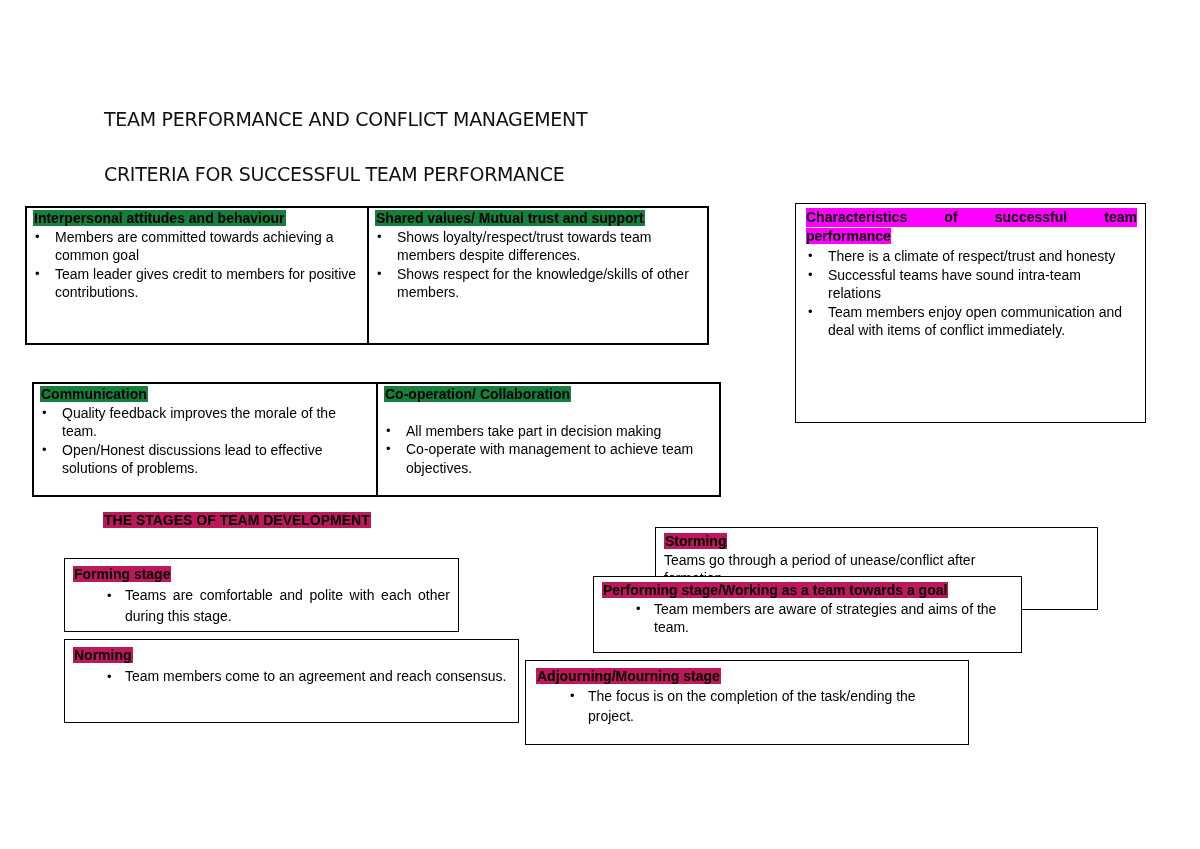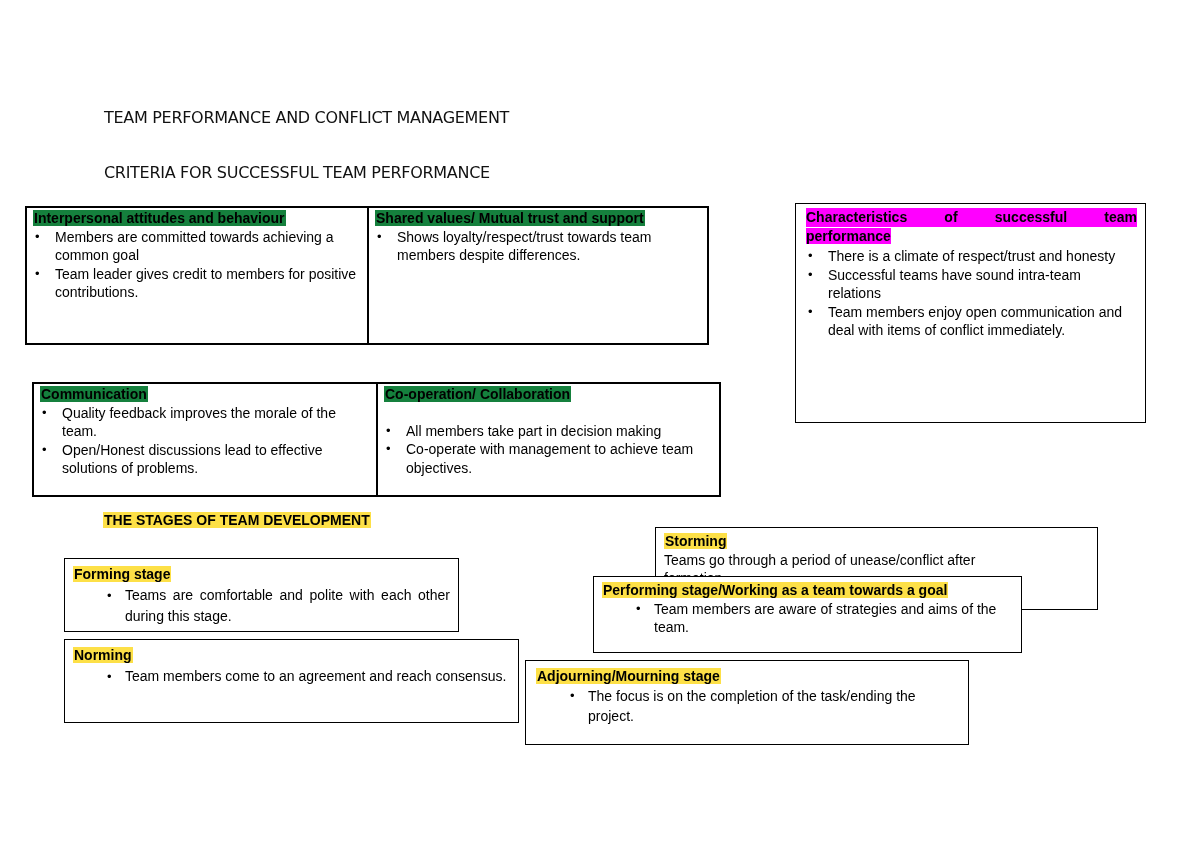--- a/index.html
+++ b/index.html
@@ -2,35 +2,35 @@
 <html><head>
 <meta charset="utf-8">
 <style>
   html, body { margin: 0; padding: 0; }
   body {
     width: 1200px; height: 849px; background: #ffffff; position: relative;
     overflow: hidden; font-family: "Liberation Sans", sans-serif; color: #000;
   }
   .title {
     position: absolute; left: 104px; font-family: "DejaVu Sans", sans-serif;
-    font-size: 16px; font-weight: normal; letter-spacing: -0.3px; color: #111;
+    font-size: 19px; font-weight: normal; letter-spacing: -0.3px; color: #111;
     white-space: nowrap;
   }
   .box {
     position: absolute; box-sizing: border-box; border: 2px solid #000; background: #fff;
   }
   .box.thin { border-width: 1.5px; }
   .cell {
     position: absolute; top: 0; bottom: 0; box-sizing: border-box; padding: 1px 6px;
     font-size: 14px; line-height: 18.5px;
   }
   .hl { font-weight: bold; padding: 0 1px; }
   .hl.yellow { background: #15803d; }
   .hl.magenta { background: #ff00ff; }
-  .hl.green { background: #fde047; }
+  .hl.green { background: #be185d; }
   ul { margin: 0; padding: 0; list-style: none; }
   li { position: relative; padding-left: 22px; }
   li::before { content: "\2022"; position: absolute; left: 2px; top: 0; font-size: 13px; }
   .stage li { padding-left: 52px; }
   .stage li::before { left: 34px; }
   .justify { text-align: justify; }
 </style>
 </head>
 <body>
 
@@ -42,20 +42,21 @@
     <span class="hl yellow">Interpersonal attitudes and behaviour</span>
     <ul>
       <li>Members are committed towards achieving a common goal</li>
       <li>Team leader gives credit to members for positive contributions.</li>
     </ul>
   </div>
   <div class="cell" style="left:342px; right:0;">
     <span class="hl yellow">Shared values/ Mutual trust and support</span>
     <ul>
       <li>Shows loyalty/respect/trust towards team members despite differences.</li>
+      <li>Shows respect for the knowledge/skills of other members.</li>
     </ul>
   </div>
 </div>
 
 <div class="box" style="left:32px; top:382px; width:689px; height:115px;">
   <div class="cell" style="left:344px; right:0;">
     <span class="hl yellow">Co-operation/ Collaboration</span>
     <ul style="margin-top:18px;">
       <li>All members take part in decision making</li>
       <li>Co-operate with management to achieve team objectives.</li>

